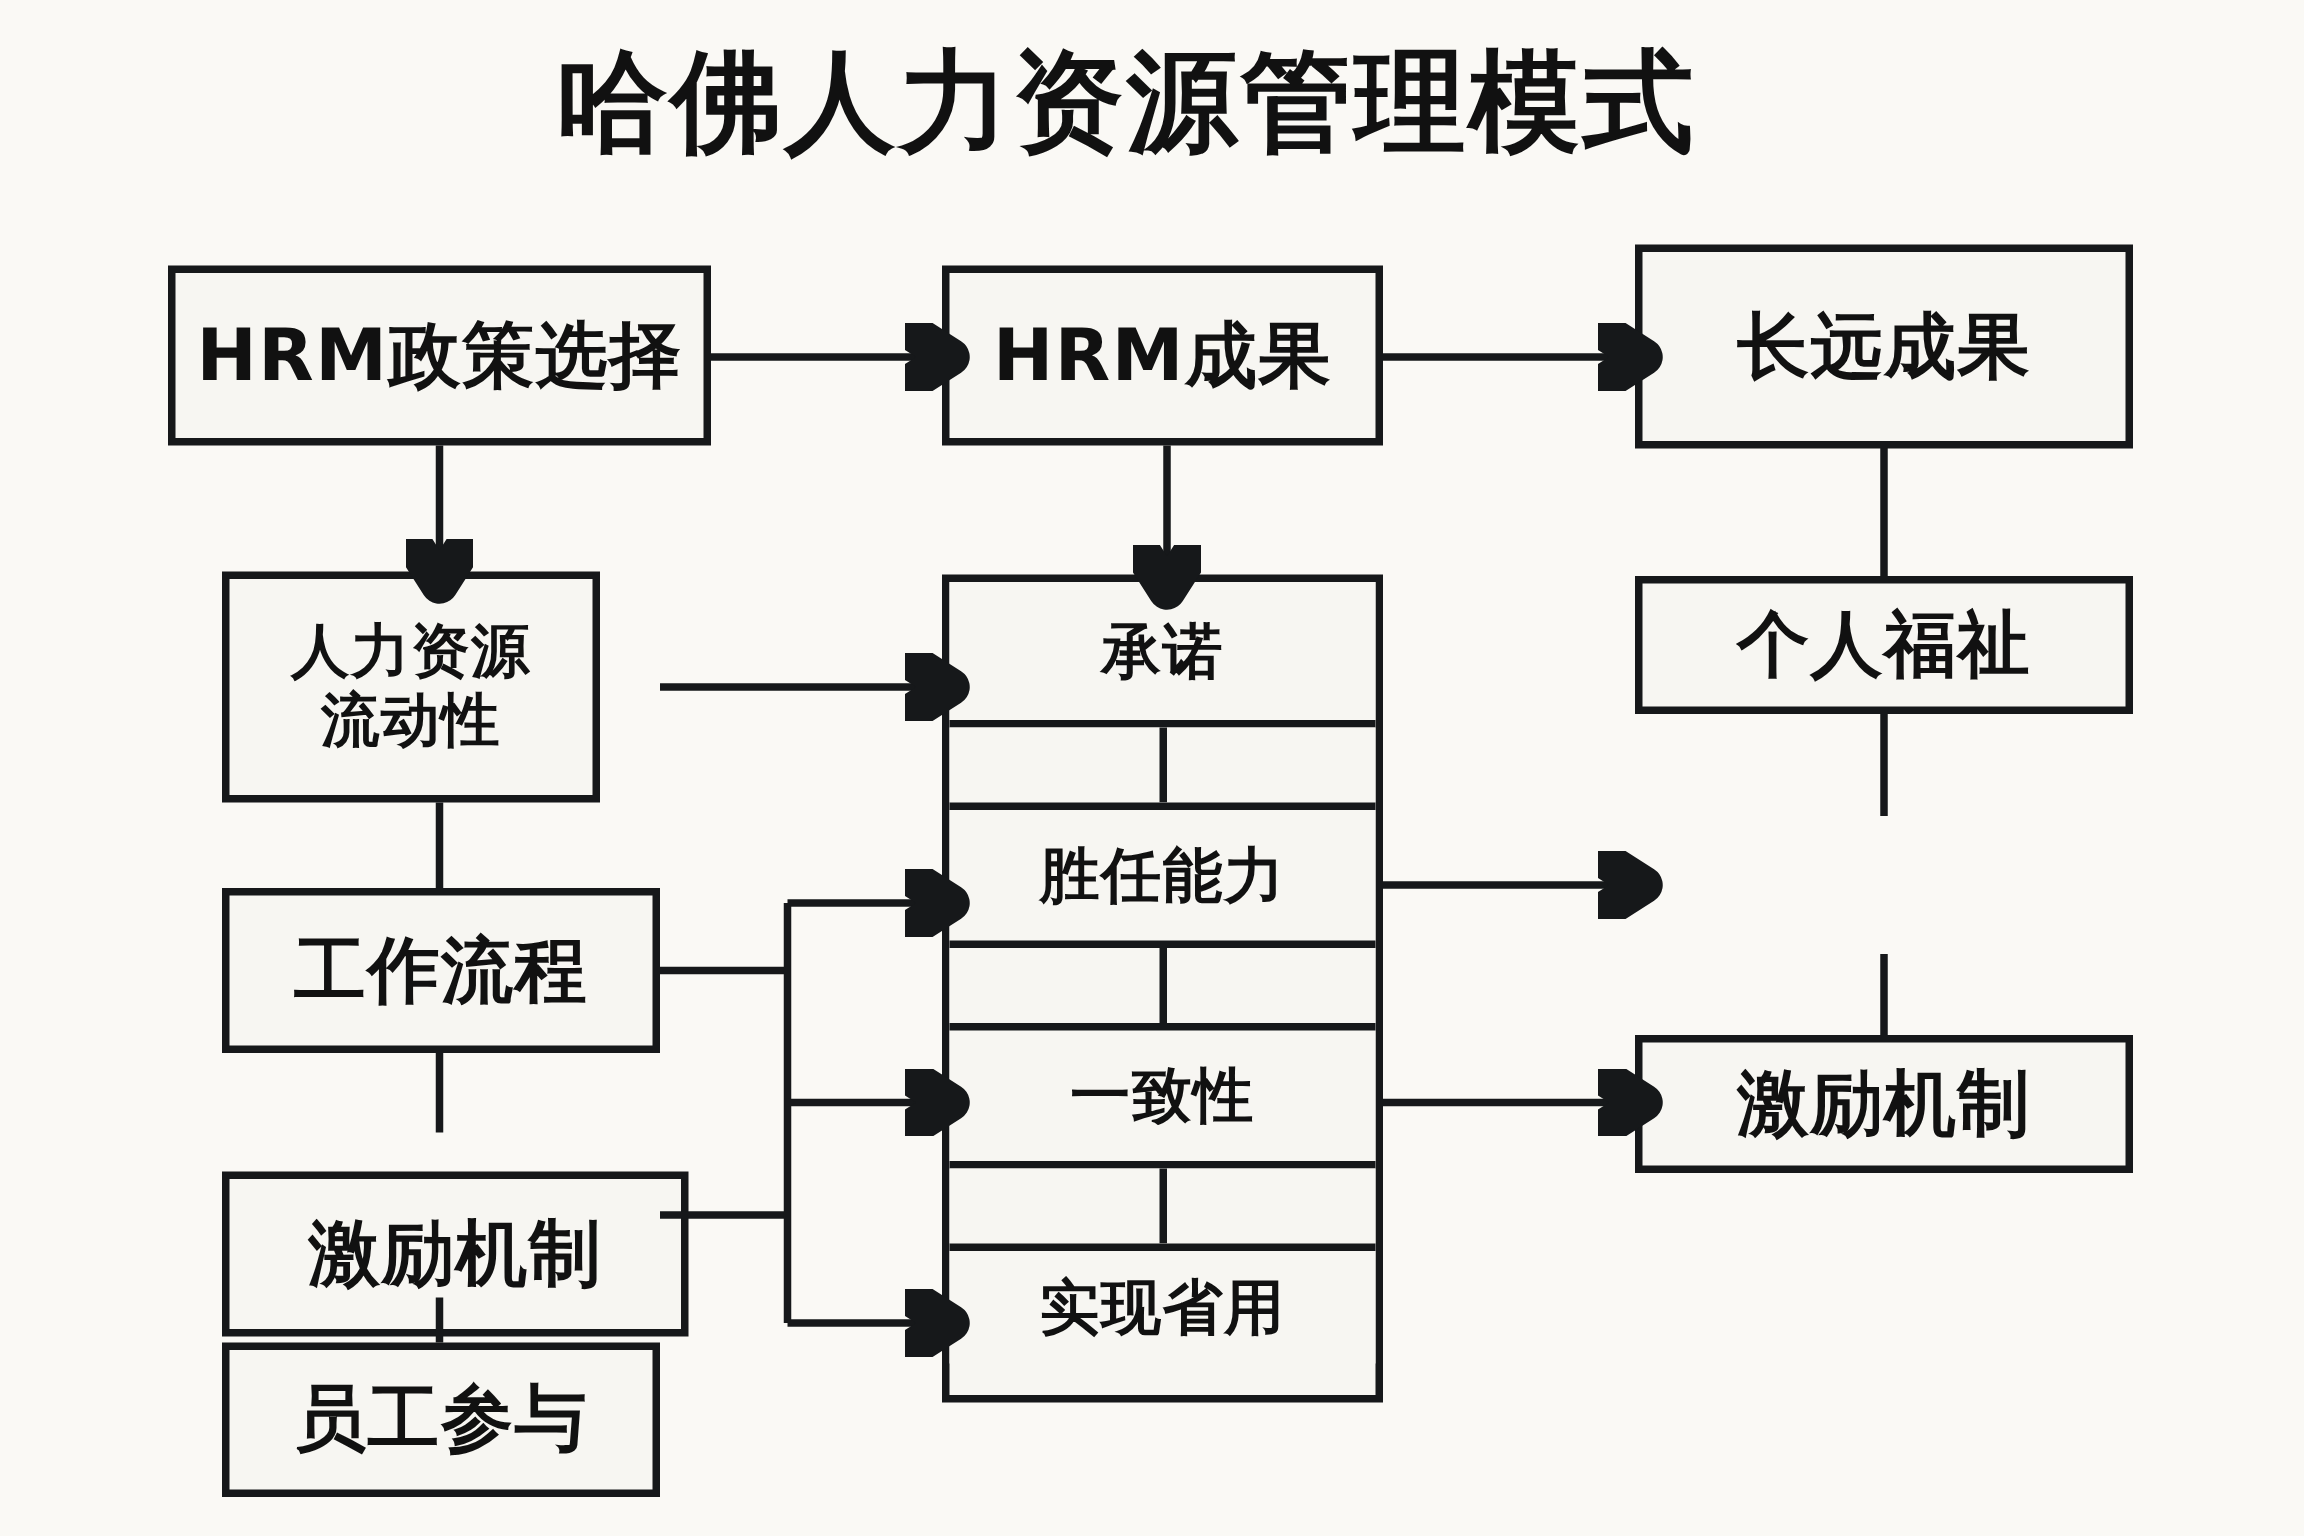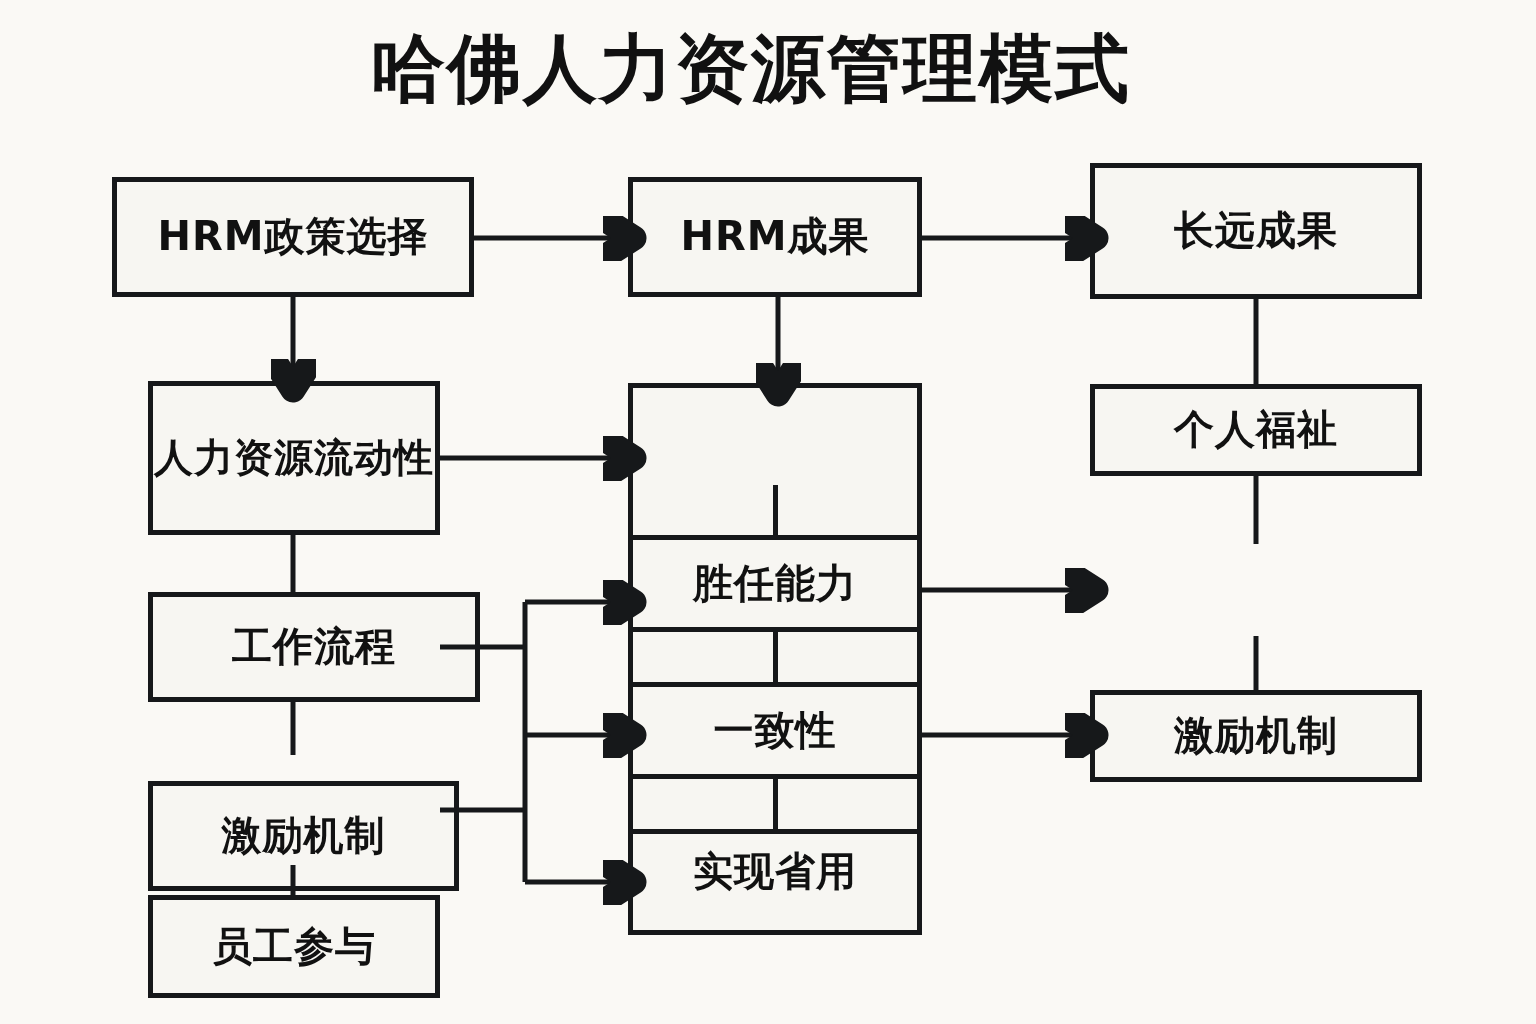--- a/index.html
+++ b/index.html
@@ -31,21 +31,21 @@
     position: absolute;
     box-sizing: border-box;
     border: 5px solid #16181a;
     background: #f7f6f2;
     display: flex;
     align-items: center;
     justify-content: center;
     text-align: center;
     color: #111111;
     font-weight: 700;
-    font-size: 40px;
+    font-size: 48px;
     line-height: 1.18;
     letter-spacing: 1px;
   }
   .box.two-line { font-size: 39px; }
   .grid-frame {
     position: absolute;
     box-sizing: border-box;
     border: 5px solid #16181a;
     background: #f7f6f2;
   }
@@ -102,43 +102,46 @@
 <body>
 
 <div id="canvas">
 
   <div id="title">哈佛人力资源管理模式</div>
 
   <div class="box" style="left:112px; top:177px; width:362px; height:120px;">
     <span>HRM政策选择</span>
   </div>
 
-  <div class="box two-line" style="left:148px; top:381px; width:292px; height:154px; flex-direction:row;">
+  <div class="box two-line" style="left:148px; top:381px; width:252px; height:154px; flex-direction:column;">
     <span>人力资源</span>
     <span>流动性</span>
   </div>
 
-  <div class="box" style="left:148px; top:592px; width:332px; height:110px;">
+  <div class="box" style="left:148px; top:592px; width:292px; height:110px;">
     <span>工作流程</span>
   </div>
 
   <div class="box" style="left:148px; top:755px; width:311px; height:110px;margin-top:26px;">
     <span>激励机制</span>
   </div>
 
   <div class="box" style="left:628px; top:177px; width:294px; height:120px;">
     <span>HRM成果</span>
   </div>
 
   <div class="box" style="left:148px; top:895px; width:292px; height:103px;">
     <span>员工参与</span>
   </div>
 
   <div class="grid-frame" style="left:628px; top:383px; width:294px; height:552px;">
 
+    <div class="row-label first" style="top:0px; height:97px;">
+      <span>承诺</span>
+    </div>
 
     <div class="spacer-split" style="top:97px; height:50px;"></div>
 
     <div class="row-label" style="top:147px; height:97px;">
       <span>胜任能力</span>
     </div>
 
     <div class="spacer-split" style="top:244px; height:50px;"></div>
 
     <div class="row-label" style="top:294px; height:97px;">

